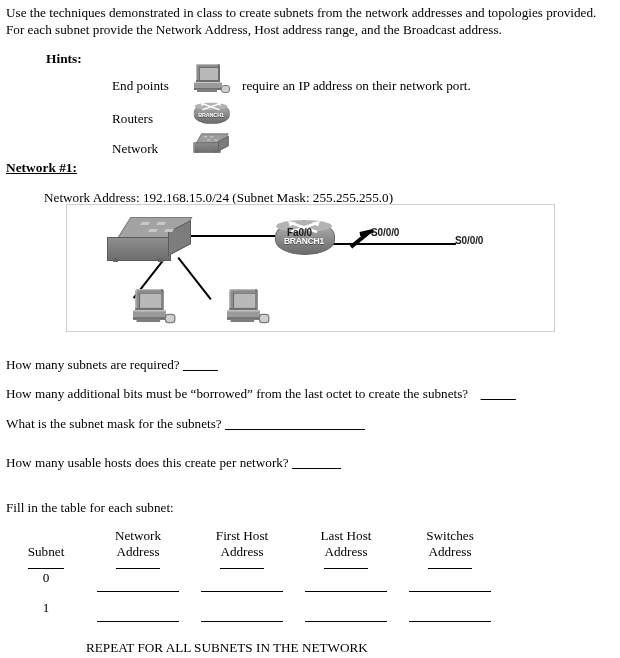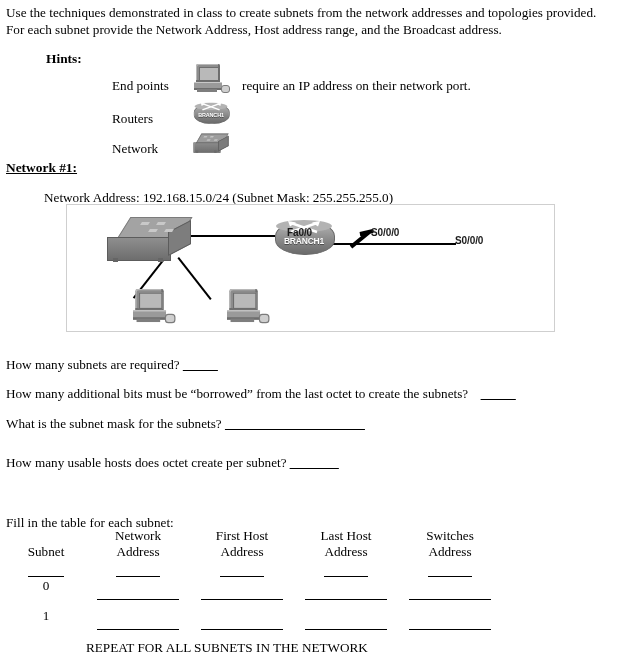--- a/index.html
+++ b/index.html
@@ -186,21 +186,21 @@
     position: absolute;
     left: 6px;
     font-size: 13.2px;
     white-space: nowrap;
   }
   #q1 { top: 357px; }
   #q2 { top: 386px; font-family: Liberation Serif, serif; }
   #q3 { top: 416px; font-family: Liberation Serif, serif; }
   #q4 { top: 455px; }
   #q-remember { top: 470px; font-style: italic; }
-  #q-fill { top: 500px; margin-top: 15px; }
+  #q-fill { top: 500px; }
 
   .blank { text-decoration: underline; letter-spacing: 0.4px; }
 
   
   .subnet-table {
     position: absolute;
     left: 6px;
     top: 528px;
     width: 600px;
   }
@@ -209,21 +209,21 @@
     font-size: 13.2px;
   }
   .subnet-table th {
     font-weight: normal;
     text-align: center;
     vertical-align: bottom;
     padding: 0;
     line-height: 16px;
   }
   .subnet-table th .l1 { display: block; }
-  .subnet-table th .l2 { display: inline-block; border-bottom: 1px solid #000; padding-bottom: 16px; }
+  .subnet-table th .l2 { display: inline-block; border-bottom: 1px solid #000; padding-bottom: 8px; }
   .subnet-table td {
     text-align: center;
     padding: 0;
     height: 30px;
     vertical-align: middle;
   }
   .col-subnet { width: 80px; }
   .col-data   { width: 104px; }
   .rule {
     display: inline-block;
@@ -384,21 +384,21 @@
     <span style="display:inline-block;width:6px;"></span>
     <span class="blank">_____</span>
   </div>
 
   <div class="q" id="q3">
     <span>What is the subnet mask for the subnets?</span>
     <span class="blank">____________________</span>
   </div>
 
   <div class="q" id="q4">
-    <span>How many usable hosts does octet create per subnet?</span>
+    <span>How many usable hosts does this create per network?</span>
     <span class="blank">_______</span>
   </div>
 
 
   <div class="q" id="q-fill">Fill in the table for each subnet:</div>
 
   <div class="subnet-table">
     <table>
       <thead>
         <tr>

